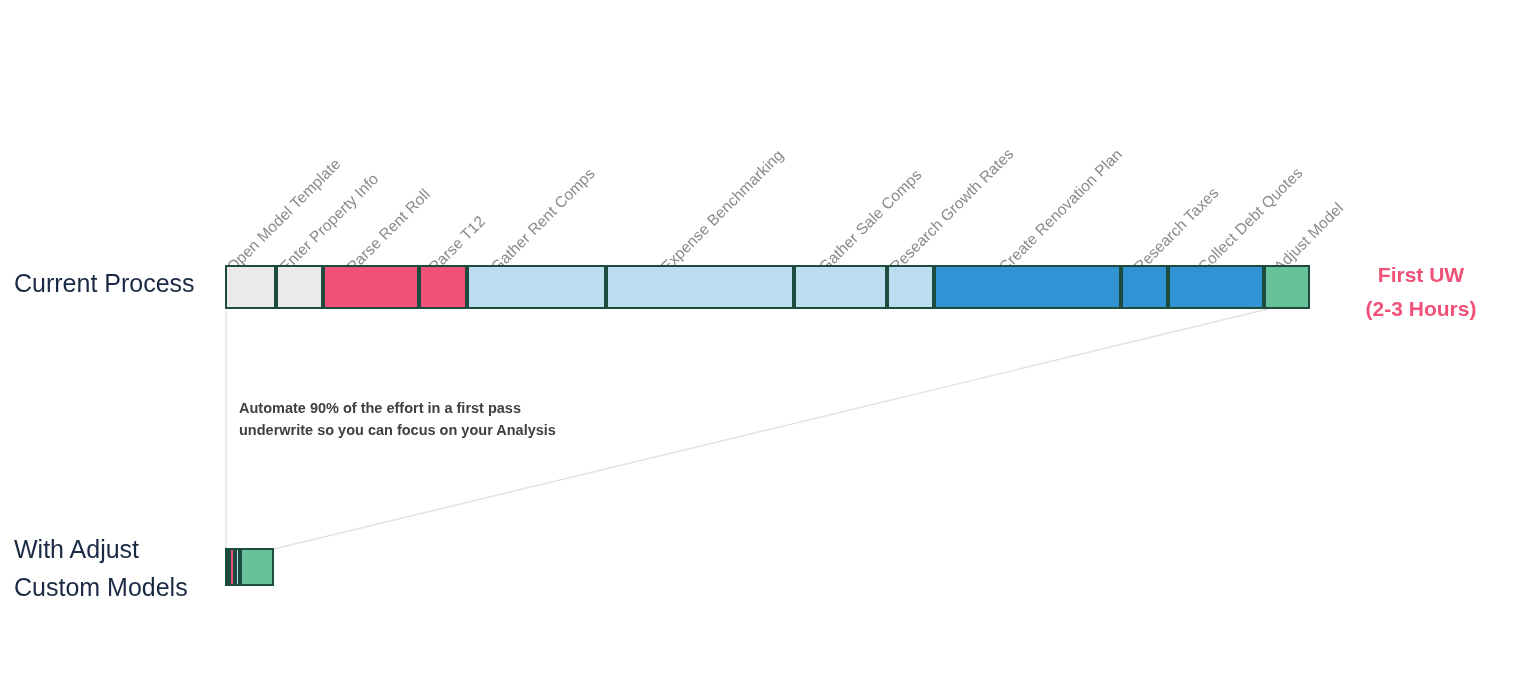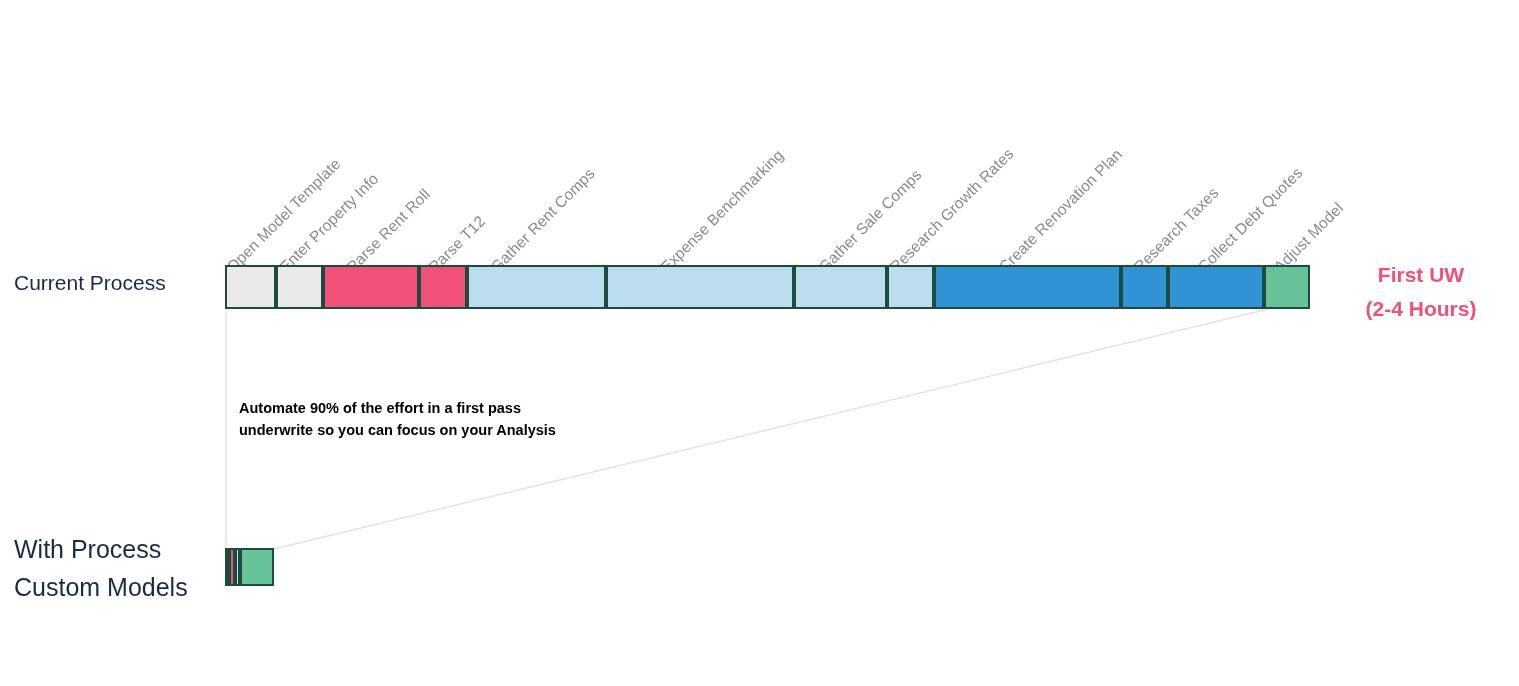--- a/index.html
+++ b/index.html
@@ -27,21 +27,21 @@
     position: absolute;
     color: #1b2a44;
     font-family: "Liberation Sans", sans-serif;
     font-weight: 400;
     white-space: pre-line;
     text-align: left;
   }
   #label-current {
     left: 14px;
     top: 267px;
-    font-size: 21px;
+    font-size: 25px;
     line-height: 32px;
   }
   #label-hosted {
     left: 14px;
     top: 530px;
     font-size: 25px;
     line-height: 38px;
   }
 
   
@@ -92,21 +92,21 @@
     top: 258px;
     width: 170px;
     text-align: center;
     color: #ef5178;
     font-size: 21px;
     line-height: 34px;
   }
   #annot-automate {
     left: 239px;
     top: 397px;
-    color: #000000;
+    color: #404040;
     font-size: 14.5px;
     line-height: 22px;
   }
   #annot-underwriting {
     left: 285px;
     top: 553px;
     color: #8ed2b2;
     font-size: 25px;
     line-height: 32px;
   }
@@ -125,21 +125,21 @@
 
 <div id="stage">
 
   <svg id="funnel" viewBox="0 0 1519 686" width="1519" height="686">
     <line x1="226" y1="311" x2="226" y2="548" stroke="#e2e2e2" stroke-width="1.4"></line>
     <line x1="1268" y1="309" x2="274" y2="549" stroke="#e2e2e2" stroke-width="1.4"></line>
   </svg>
 
   <div class="row-label" id="label-current">Current Process</div>
 
-  <div class="row-label" id="label-hosted">With Process
+  <div class="row-label" id="label-hosted">With Adjust
 Custom Models</div>
 
   <div id="step-labels">
       <div class="step-label" style="left: 236px; top: 258px; color: rgb(138, 138, 138);">Open Model Template</div>
       <div class="step-label" style="left: 289px; top: 258px; color: rgb(138, 138, 138);">Enter Property Info</div>
       <div class="step-label" style="left: 356px; top: 258px; color: rgb(138, 138, 138);">Parse Rent Roll</div>
       <div class="step-label" style="left: 438px; top: 258px; color: rgb(138, 138, 138);">Parse T12</div>
       <div class="step-label" style="left: 500px; top: 258px; color: rgb(138, 138, 138);">Gather Rent Comps</div>
       <div class="step-label" style="left: 670px; top: 258px; color: rgb(138, 138, 138);">Expense Benchmarking</div>
       <div class="step-label" style="left: 828px; top: 258px; color: rgb(138, 138, 138);">Gather Sale Comps</div>
@@ -166,19 +166,19 @@
     </div>
 
   <div class="bar" id="bar-hosted">
       <div class="seg" title="Open Model Template" style="width: 3px; background: rgb(234, 234, 234); border-color: rgb(29, 76, 63);"></div>
       <div class="seg" title="Parse Rent Roll" style="width: 6px; background: rgb(239, 81, 120); border-color: rgb(29, 76, 63);"></div>
       <div class="seg" title="Gather Rent Comps" style="width: 5px; background: rgb(188, 221, 240); border-color: rgb(29, 76, 63);"></div>
       <div class="seg" title="Adjust Model" style="width: 34px; background: rgb(102, 194, 153); border-color: rgb(29, 76, 63);"></div>
     </div>
 
   <div class="annot" id="annot-firstuw">First UW
-(2-4 Hours)</div>
+(2-3 Hours)</div>
 
   <div class="annot" id="annot-automate">Automate 90% of the effort in a first pass
 underwrite so you can focus on your Analysis</div>
 
 
 </div>
 
 </body></html>

